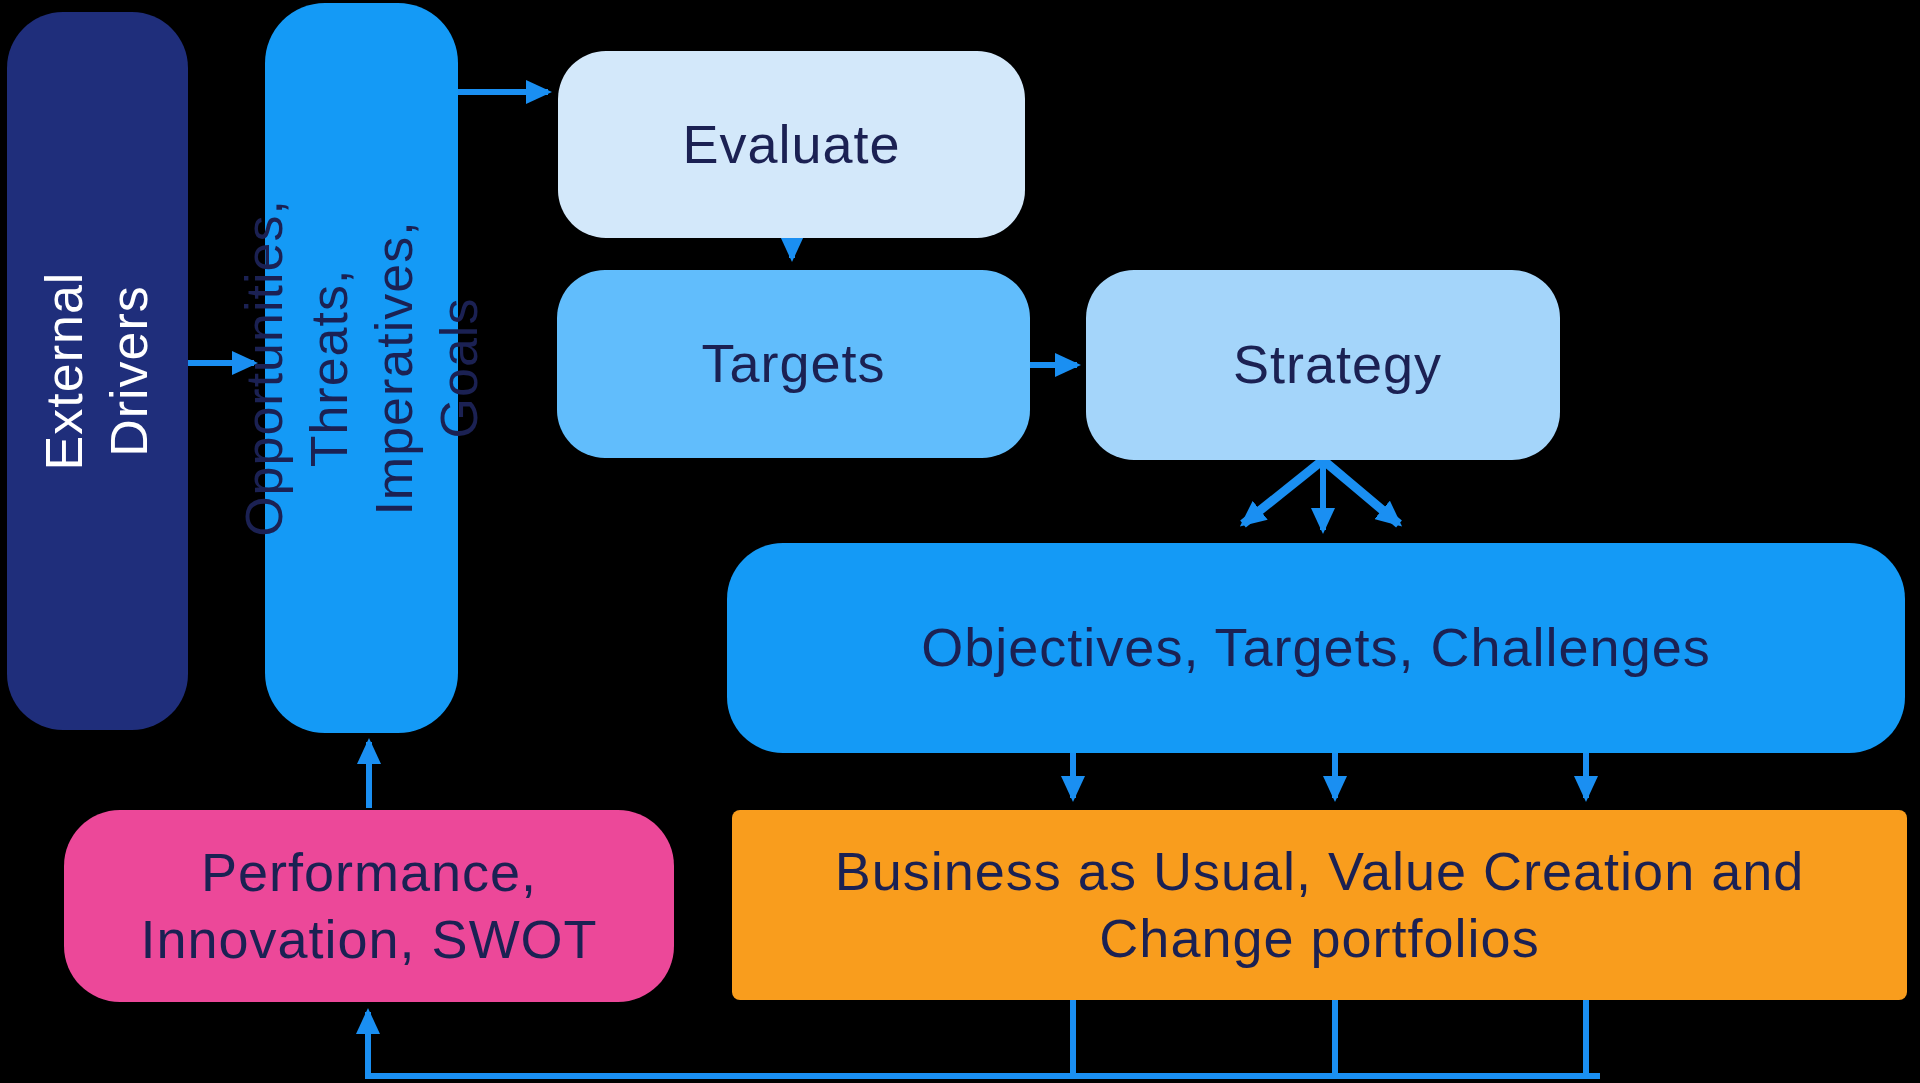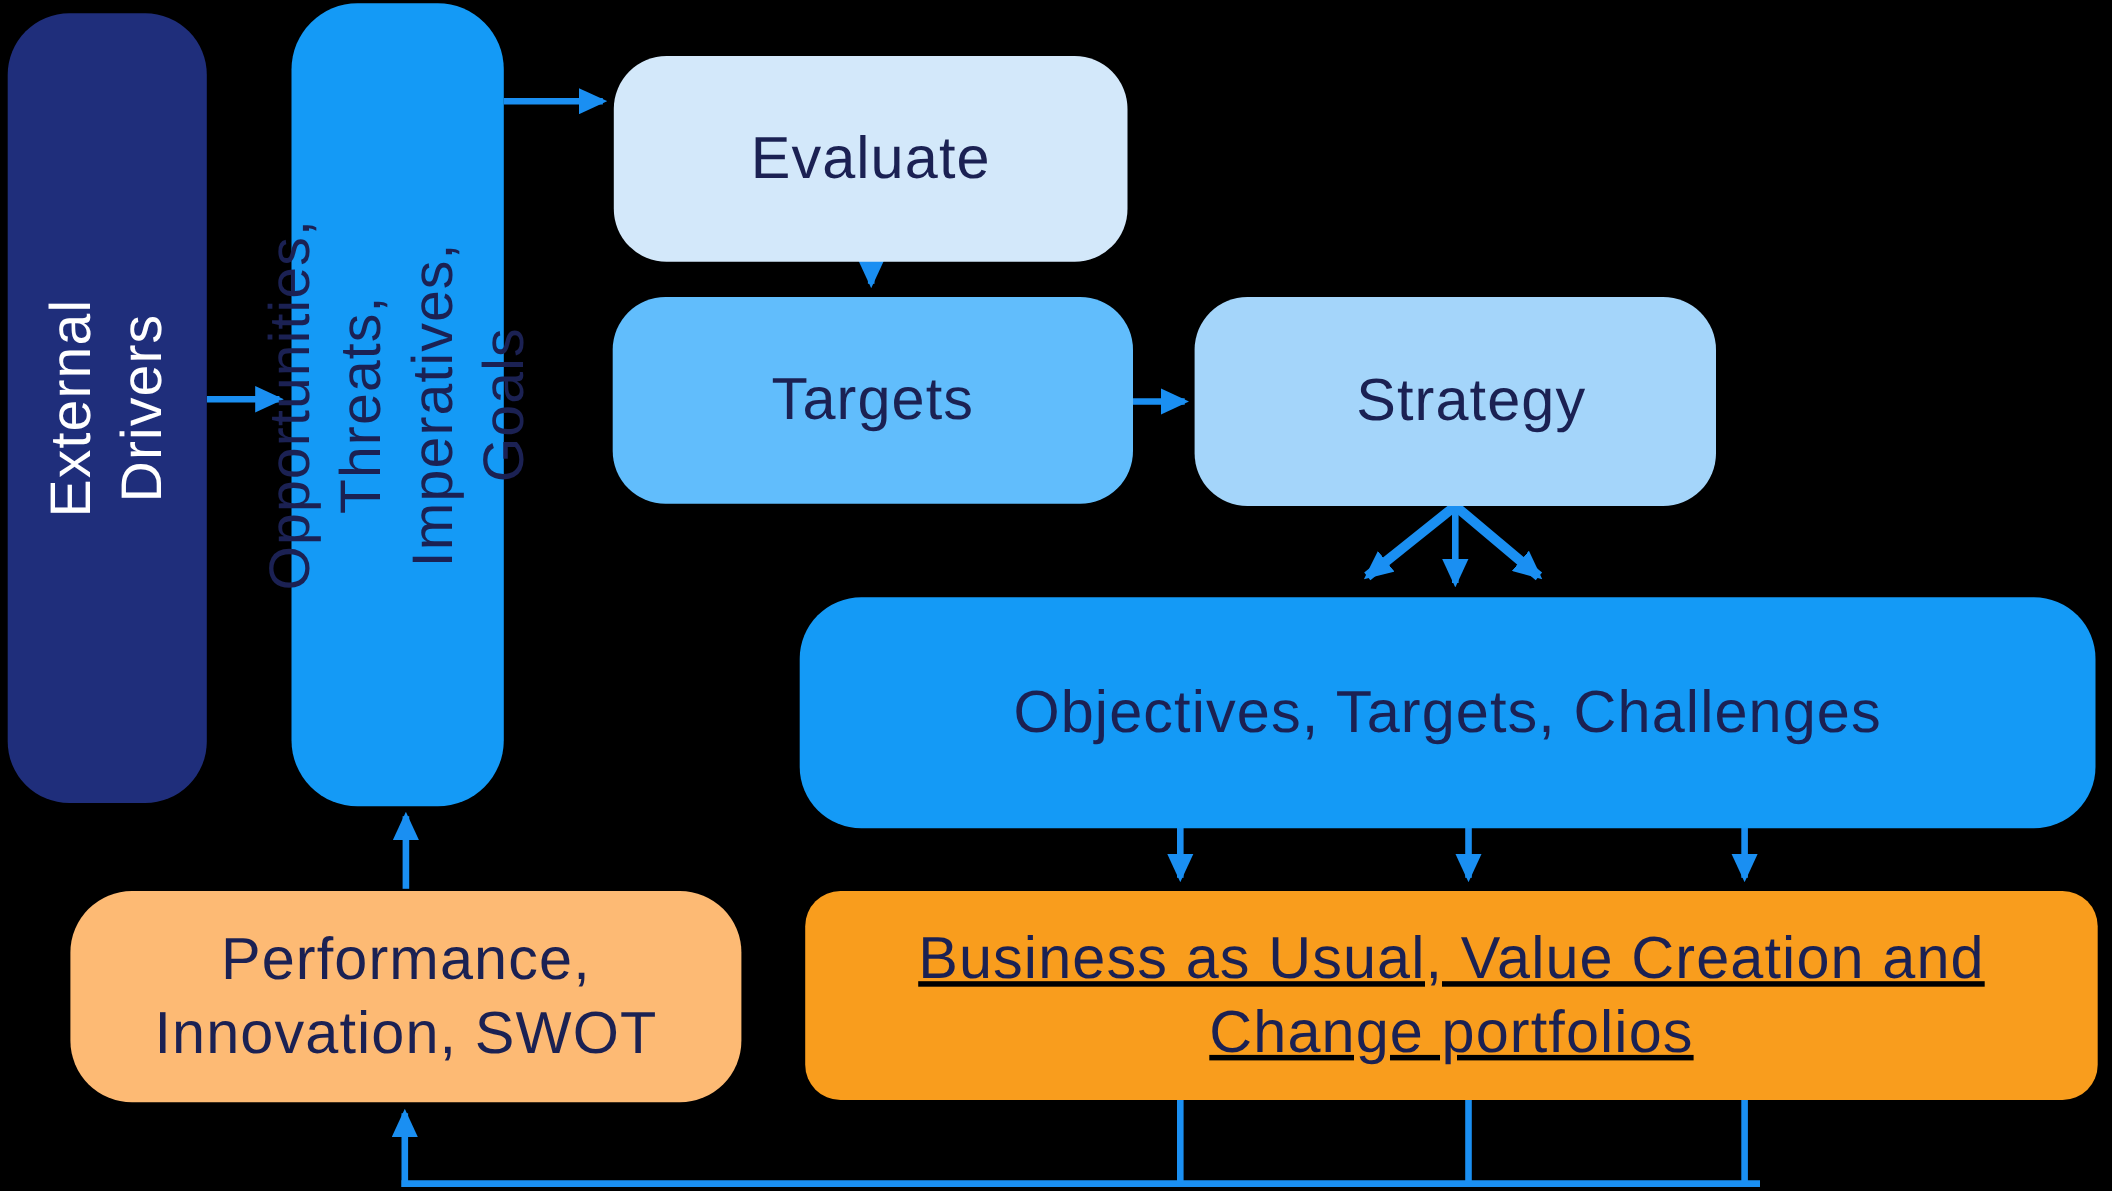--- a/index.html
+++ b/index.html
@@ -40,22 +40,22 @@
   .rot { transform: rotate(-90deg); font-size: 52px; }
 
   
   .n-external     { left: 7px;    top: 12px;  width: 181px;  height: 718px; background: #1f2e7b; border-radius: 56px; }
   .n-external .label { color: #ffffff; }
   .n-opportunities{ left: 265px;  top: 3px;   width: 193px;  height: 730px; background: #149af6; border-radius: 60px; }
   .n-evaluate     { left: 558px;  top: 3px;   width: 467px;  height: 187px; background: #d3e8fa; border-radius: 48px; margin-top: 48px; }
   .n-purpose      { left: 557px;  top: 270px; width: 473px;  height: 188px; background: #61bdfc; border-radius: 48px; }
   .n-strategy     { left: 1086px; top: 270px; width: 474px;  height: 190px; background: #a4d5fa; border-radius: 48px; padding-left: 29px; }
   .n-objectives   { left: 727px;  top: 543px; width: 1178px; height: 210px; background: #149af6; border-radius: 56px; }
-  .n-portfolios   { left: 732px;  top: 810px; width: 1175px; height: 190px; background: #f99d1d; border-radius: 32px; text-decoration: underline; }
-  .n-performance  { left: 64px;   top: 810px; width: 610px;  height: 192px; background: #fdba74; border-radius: 56px; }
+  .n-portfolios   { left: 732px;  top: 810px; width: 1175px; height: 190px; background: #f99d1d; border-radius: 8px; }
+  .n-performance  { left: 64px;   top: 810px; width: 610px;  height: 192px; background: #ec4899; border-radius: 56px; }
 </style>
 </head>
 <body>
 
 <div class="canvas">
 
   <svg class="edges" viewBox="0 0 1920 1083" xmlns="http://www.w3.org/2000/svg">
     <defs>
       <marker id="ah" markerWidth="26" markerHeight="24" refX="22" refY="12" orient="auto" markerUnits="userSpaceOnUse">
         <path d="M0,0 L26,12 L0,24 Z" fill="#1a8ff2"></path>

